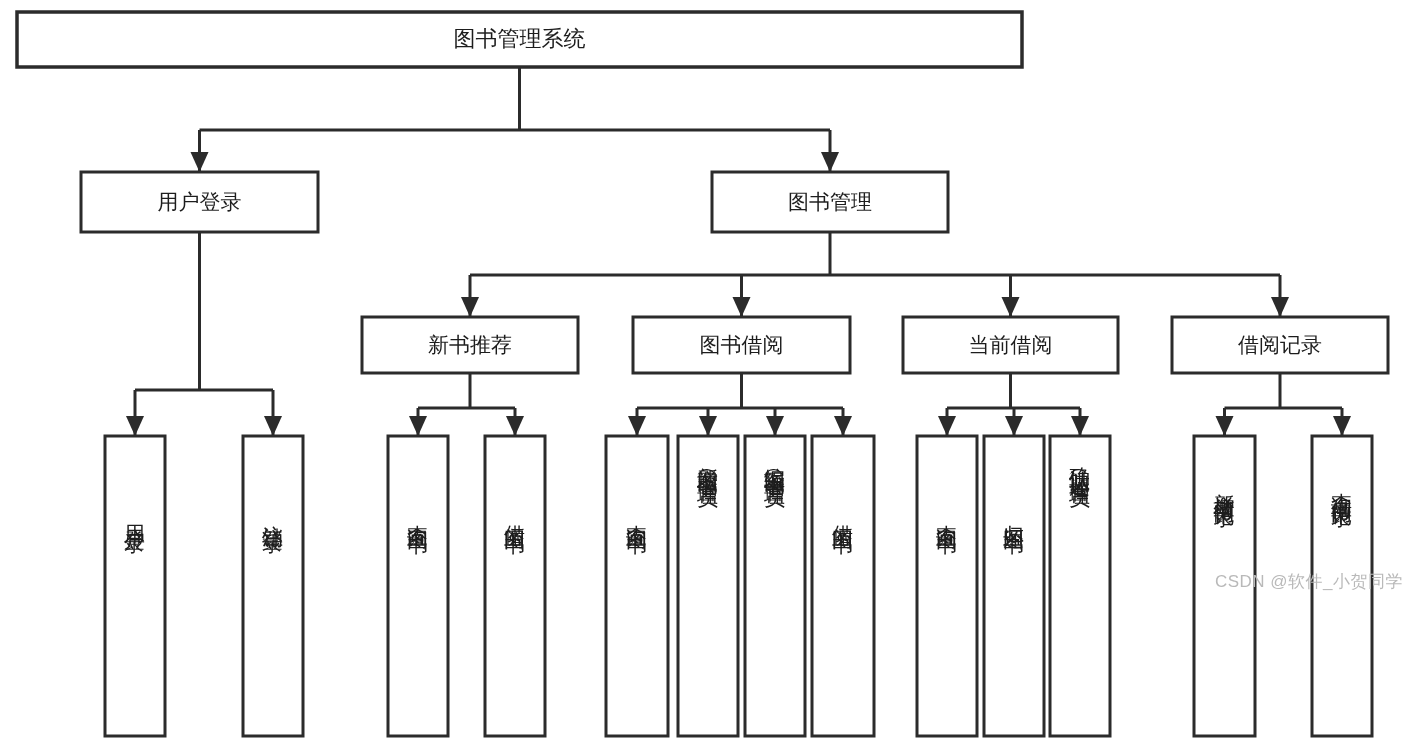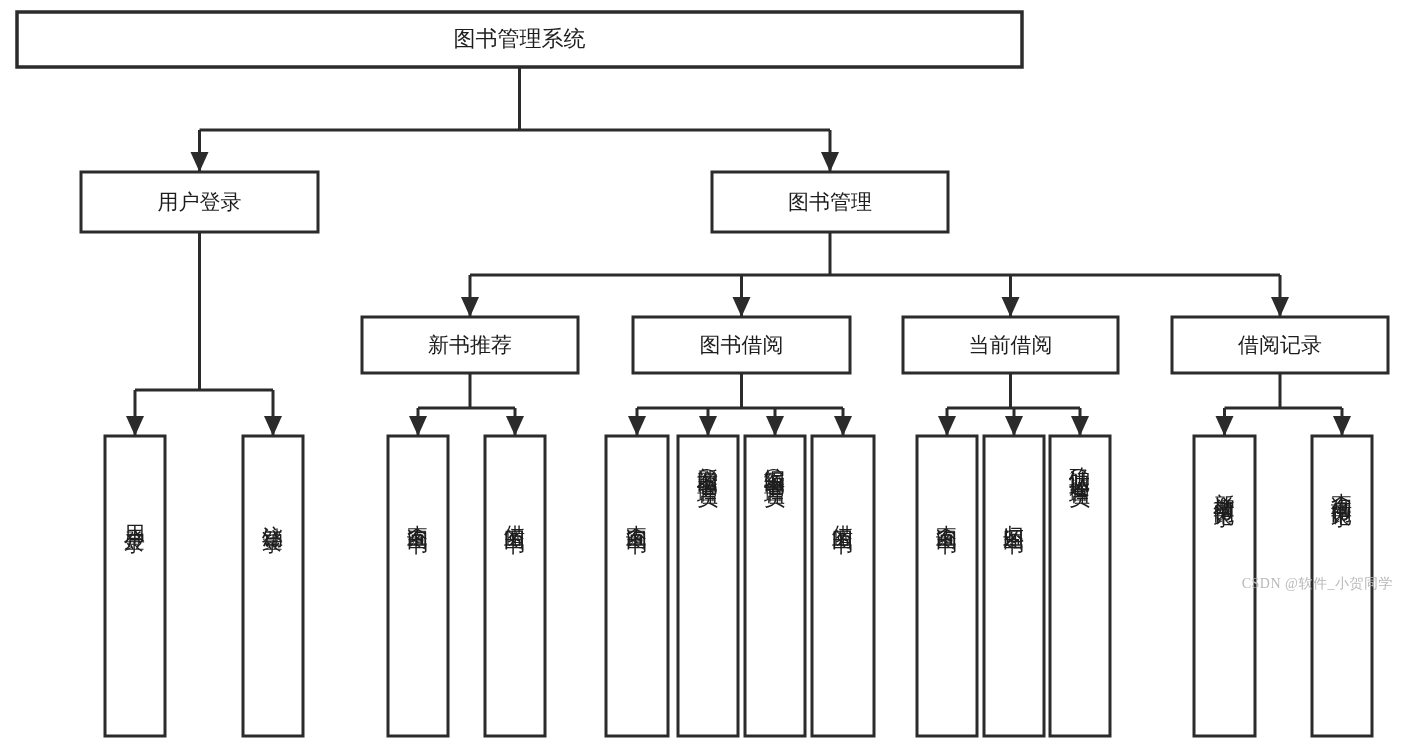--- a/index.html
+++ b/index.html
@@ -67,24 +67,24 @@
     text-orientation: upright;
     font-family: "Liberation Sans", "DejaVu Sans", sans-serif;
     font-size: 21px;
     line-height: 1;
     letter-spacing: 3px;
     color: #1d1d1d;
     white-space: nowrap;
   }
   .watermark {
     position: absolute;
-    right: 12px;
+    right: 2px;
     bottom: 6px;
-    font-family: Liberation Serif, serif;
-    font-size: 14px;
+    font-family: Liberation Sans, sans-serif;
+    font-size: 17px;
     color: #b9b9b9;
     letter-spacing: 0.5px;
     white-space: nowrap;
   }
 </style>
 </head>
 <body>
 
 <div id="diagram-root">
   <svg class="flowchart" viewBox="0 0 1405 747">

